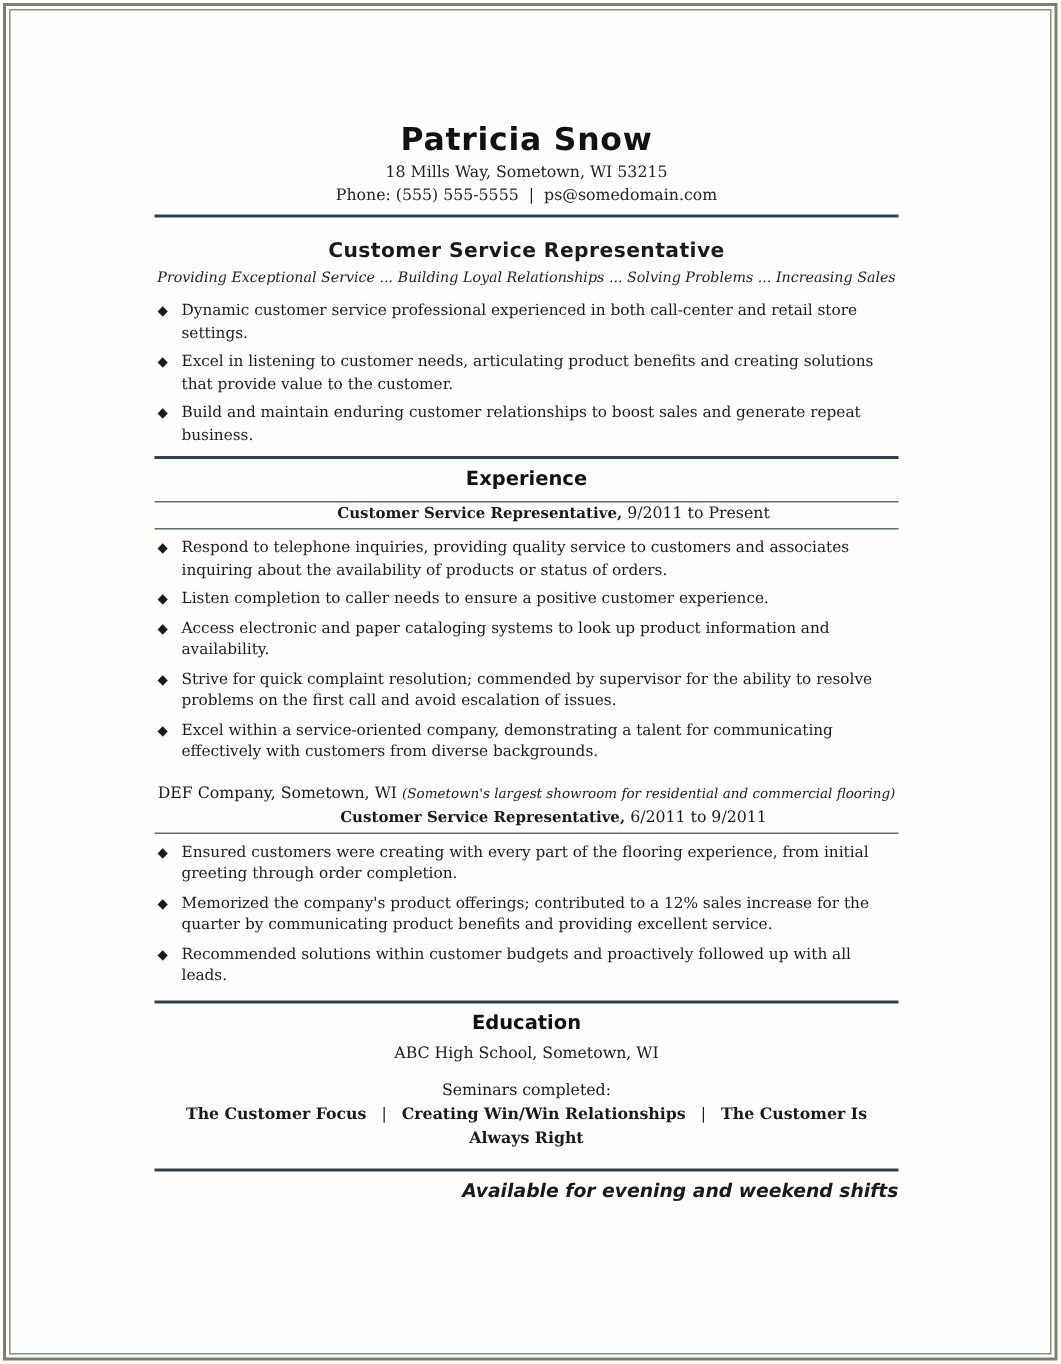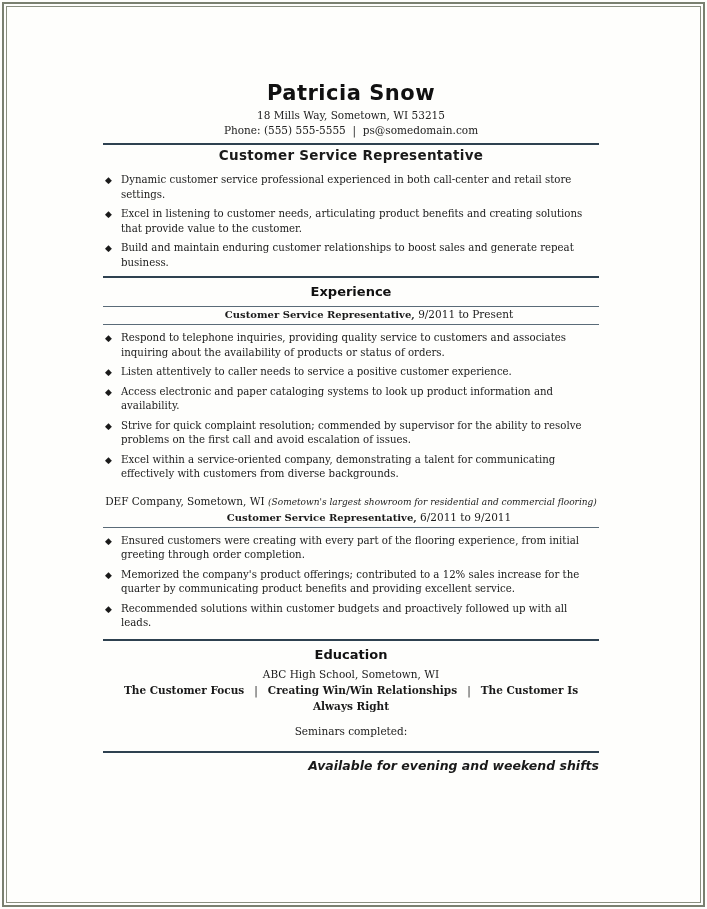--- a/index.html
+++ b/index.html
@@ -64,41 +64,42 @@
   <h1 class="name">Patricia Snow</h1>
   <div class="contact" style="margin-top:2px;">18 Mills Way, Sometown, WI 53215</div>
   <div class="contact">
     <span>Phone: (555) 555-5555</span>
     &nbsp;<span>|</span>&nbsp;
     <span>ps@somedomain.com</span>
   </div>
 
   <div class="rule-thick" style="margin-top:5px;"></div>
 
-  <div class="title-main" style="margin-top:0;">Customer Service Representative</div>
+  <div class="title-main" style="margin-top:12px;">Customer Service Representative</div>
+  <div class="tagline" style="margin-top:2px;">Providing Exceptional Service ... Building Loyal Relationships ... Solving Problems ... Increasing Sales</div>
 
   <ul class="bullets" style="margin-top:8px;">
     <li><span class="dot">◆</span><span>Dynamic customer service professional experienced in both call-center and retail store settings.</span></li>
     <li><span class="dot">◆</span><span>Excel in listening to customer needs, articulating product benefits and creating solutions that provide value to the customer.</span></li>
     <li><span class="dot">◆</span><span>Build and maintain enduring customer relationships to boost sales and generate repeat business.</span></li>
   </ul>
 
   <div class="rule-thick" style="margin-top:6px;"></div>
   <div class="section-title" style="margin-top:5px;">Experience</div>
   <div class="rule-thin" style="margin-top:5px;"></div>
 
   <div class="job-head">
     <span class="job-title">Customer Service Representative,</span>
     <span class="job-dates">9/2011 to Present</span>
   </div>
   <div class="rule-thin" style="margin-top:2px;"></div>
 
   <ul class="bullets" style="margin-top:6px;">
     <li><span class="dot">◆</span><span>Respond to telephone inquiries, providing quality service to customers and associates inquiring about the availability of products or status of orders.</span></li>
-    <li><span class="dot">◆</span><span>Listen attentively to caller needs to service a positive customer experience.</span></li>
+    <li><span class="dot">◆</span><span>Listen completion to caller needs to ensure a positive customer experience.</span></li>
     <li><span class="dot">◆</span><span>Access electronic and paper cataloging systems to look up product information and availability.</span></li>
     <li><span class="dot">◆</span><span>Strive for quick complaint resolution; commended by supervisor for the ability to resolve problems on the first call and avoid escalation of issues.</span></li>
     <li><span class="dot">◆</span><span>Excel within a service-oriented company, demonstrating a talent for communicating effectively with customers from diverse backgrounds.</span></li>
   </ul>
 
   <div class="job-head" style="margin-top:12px;">
     <span>DEF Company, Sometown, WI</span>
     <span class="job-desc">(Sometown's largest showroom for residential and commercial flooring)</span>
   </div>
   <div class="job-head">
@@ -110,25 +111,25 @@
   <ul class="bullets" style="margin-top:6px;">
     <li><span class="dot">◆</span><span>Ensured customers were creating with every part of the flooring experience, from initial greeting through order completion.</span></li>
     <li><span class="dot">◆</span><span>Memorized the company's product offerings; contributed to a 12% sales increase for the quarter by communicating product benefits and providing excellent service.</span></li>
     <li><span class="dot">◆</span><span>Recommended solutions within customer budgets and proactively followed up with all leads.</span></li>
   </ul>
 
   <div class="rule-thick" style="margin-top:8px;"></div>
   <div class="section-title" style="margin-top:5px;">Education</div>
   <div class="job-head" style="margin-top:3px;">ABC High School, Sometown, WI</div>
 
+  <div class="seminars" style="margin-top:9px;">Seminars completed:</div>
   <div class="seminars">
     <b>The Customer Focus</b>
     &nbsp;&nbsp;<span>|</span>&nbsp;&nbsp;
     <b>Creating Win/Win Relationships</b>
     &nbsp;&nbsp;<span>|</span>&nbsp;&nbsp;
     <b>The Customer Is Always Right</b>
   </div>
-  <div class="seminars" style="margin-top:9px;">Seminars completed:</div>
 
   <div class="rule-thick" style="margin-top:12px;"></div>
   <div class="avail" style="margin-top:4px;">Available for evening and weekend shifts</div>
 
 </div>
 
 </body></html>

